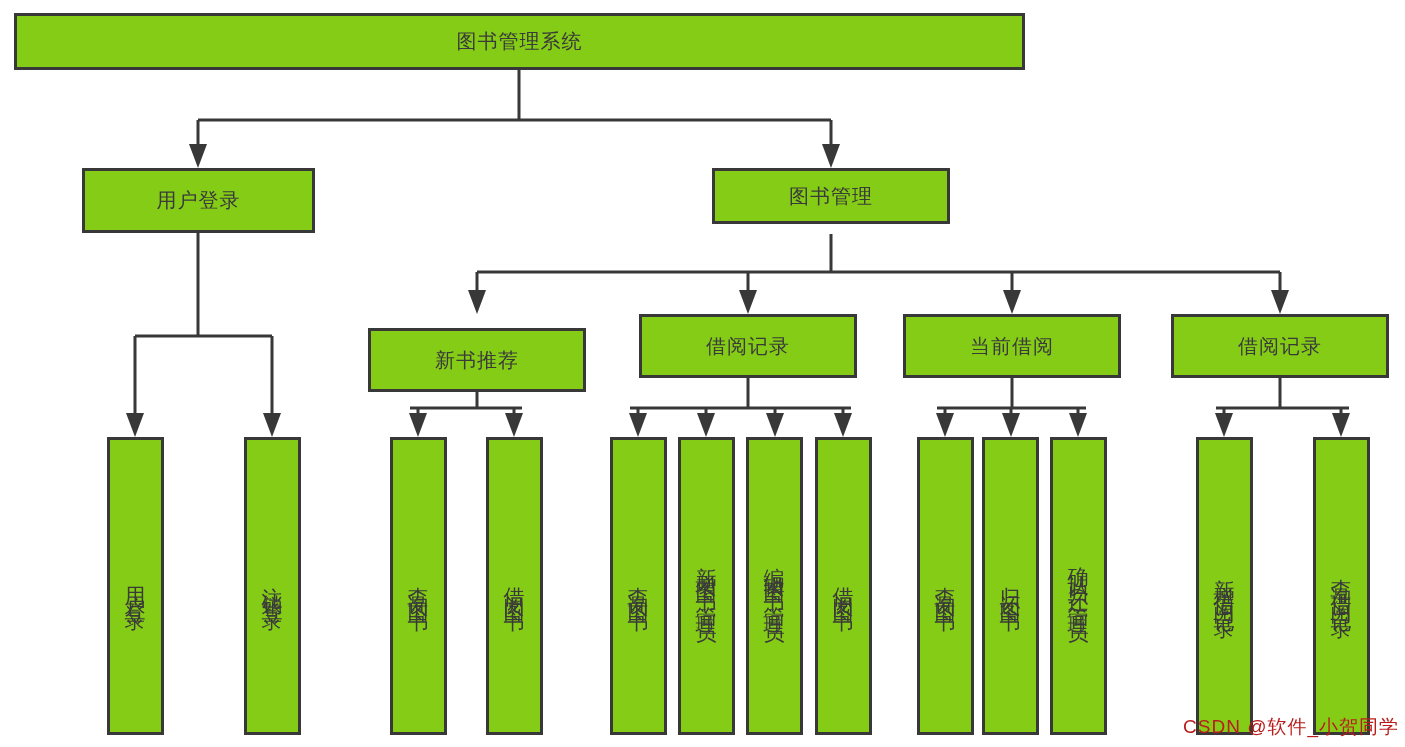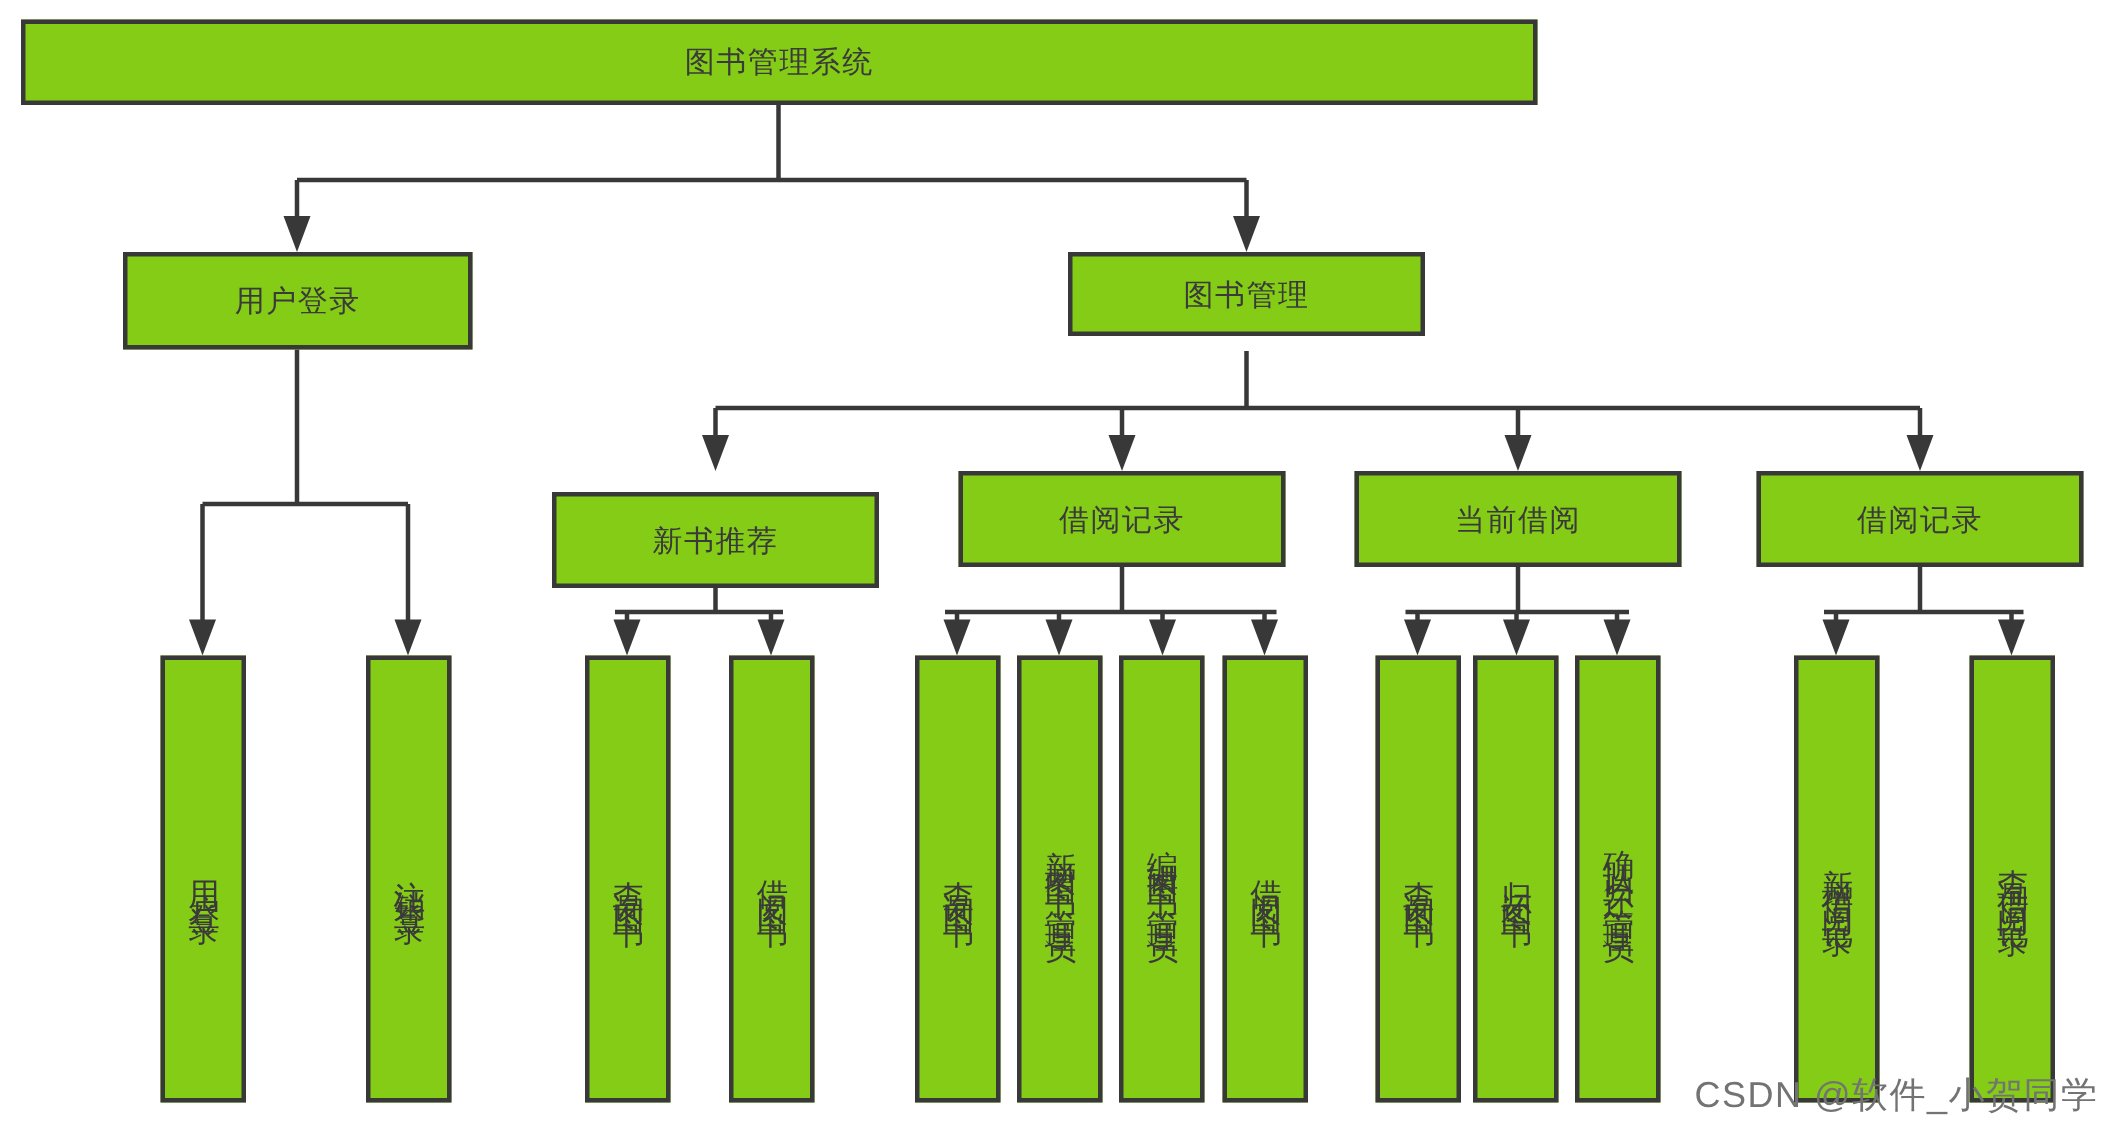--- a/index.html
+++ b/index.html
@@ -61,22 +61,22 @@
   .l-bb3 { left: 746px; }
   .l-bb4 { left: 815px; }
   .l-cb1 { left: 917px; }
   .l-cb2 { left: 982px; }
   .l-cb3 { left: 1050px; }
   .l-br1 { left: 1196px; }
   .l-br2 { left: 1313px; }
   .watermark {
     position: absolute;
     right: 6px; top: 714px;
-    font-size: 24px;
-    color: #737373;
+    font-size: 19px;
+    color: #b91c1c;
     letter-spacing: 1px;
     white-space: nowrap;
     margin-left: 17px;
   }
 </style>
 </head>
 <body>
 
 <div id="canvas">
 

